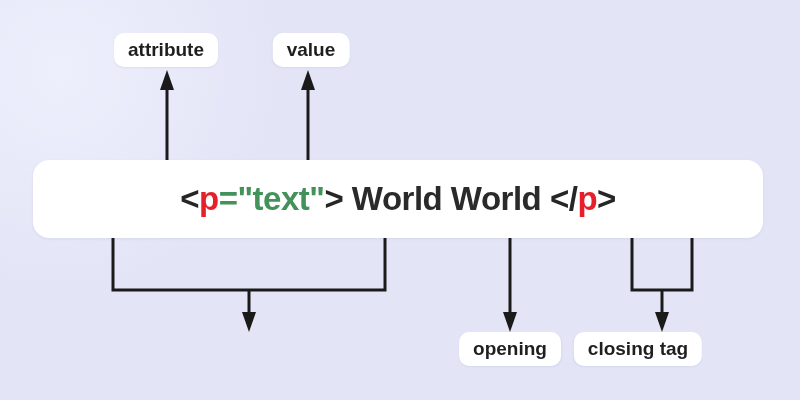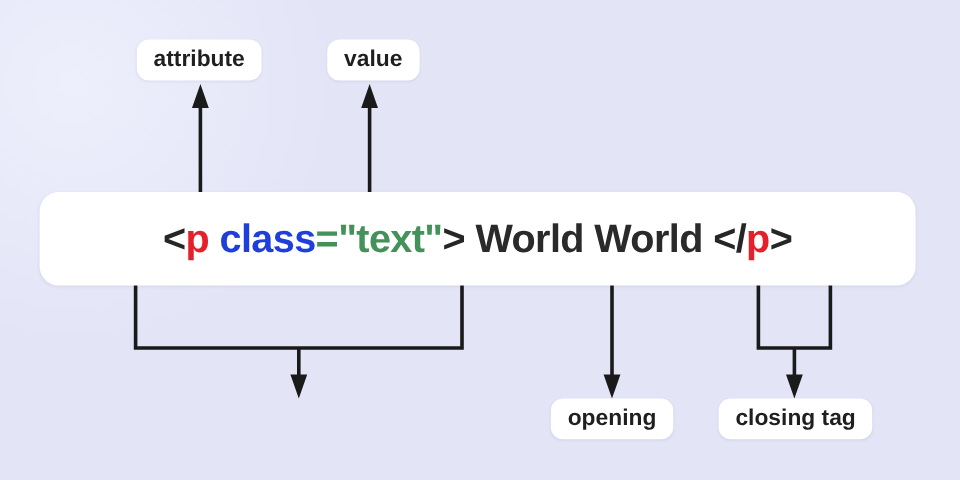--- a/index.html
+++ b/index.html
@@ -87,25 +87,24 @@
     <line class="stroke" x1="662" y1="290" x2="662" y2="314"></line>
     <polygon class="head" points="662,332 655,312 669,312"></polygon>
   </svg>
 
   <div class="label top" style="left:166px">attribute</div>
   <div class="label top" style="left:311px">value</div>
 
   <div class="codebox">
     <span class="tok-bracket">&lt;</span>
     <span class="tok-tag">p</span>
-    <span class="tok-attr"> class</span>
     <span class="tok-val">="text"</span>
     <span class="tok-bracket">&gt;</span>
     <span class="tok-content"> World World </span>
     <span class="tok-bracket">&lt;/</span>
     <span class="tok-tag">p</span>
     <span class="tok-bracket">&gt;</span>
   </div>
 
   <div class="label bottom" style="left:510px">opening</div>
-  <div class="label bottom" style="left:663px">closing tag</div>
+  <div class="label bottom" style="left:638px">closing tag</div>
 
 </div>
 
 </body></html>

